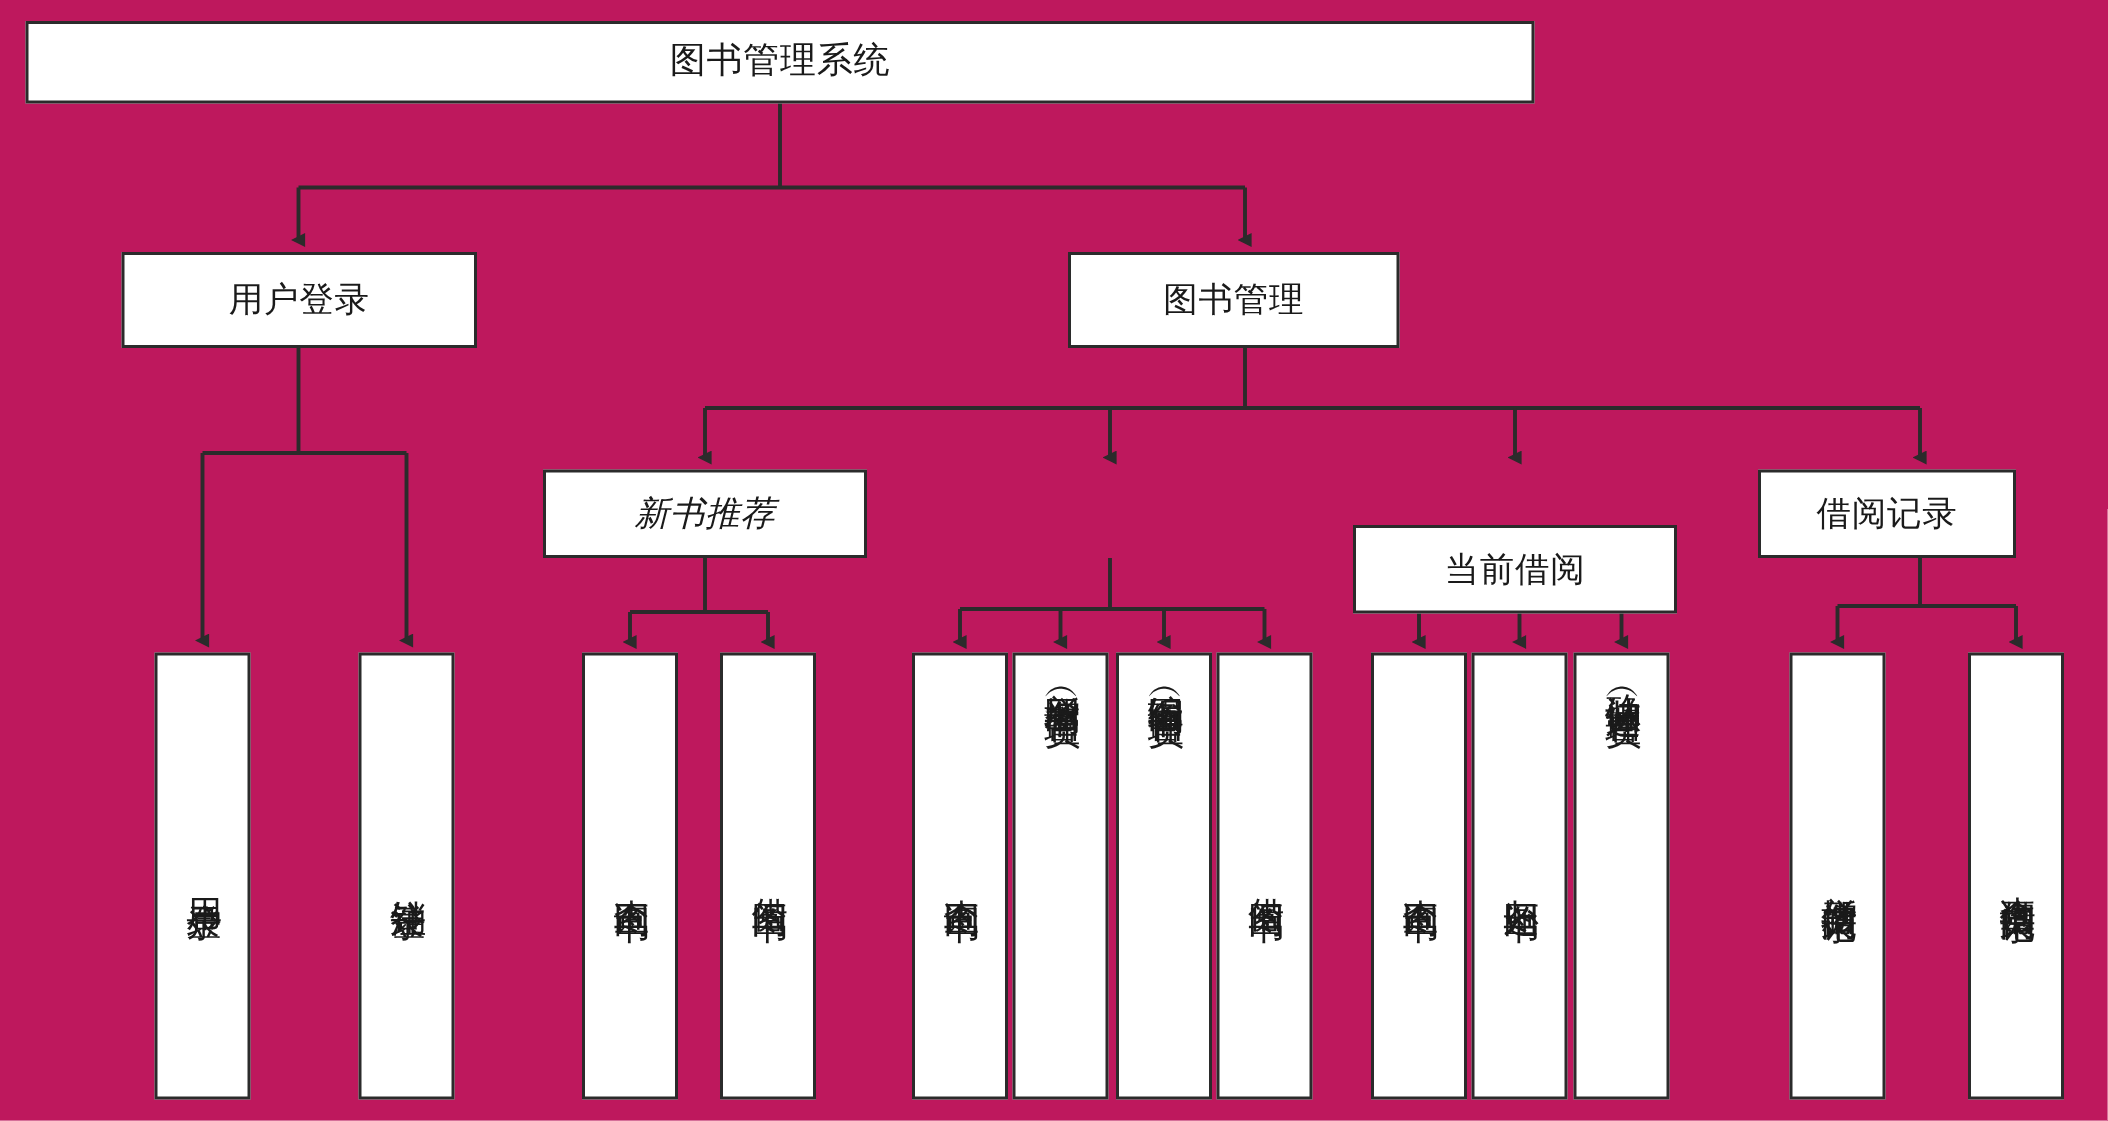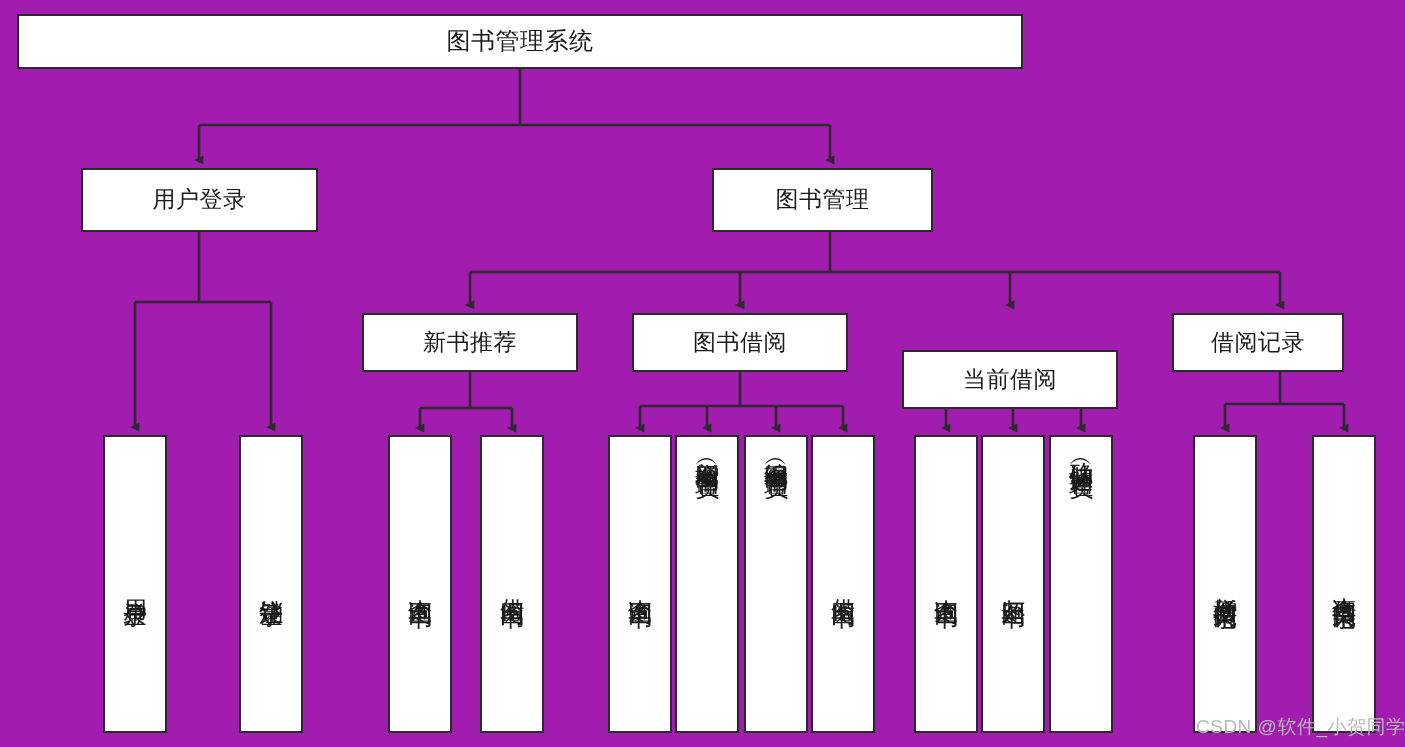--- a/index.html
+++ b/index.html
@@ -10,21 +10,21 @@
   body {
     width: 1405px;
     height: 747px;
     font-family: "Liberation Sans", "DejaVu Sans", sans-serif;
     overflow: hidden;
   }
   #diagram-root {
     position: relative;
     width: 1405px;
     height: 747px;
-    background: #a21caf;
+    background: #be185d;
   }
   svg.edges {
     position: absolute;
     top: 0;
     left: 0;
     width: 1405px;
     height: 747px;
     pointer-events: none;
   }
   .node {
@@ -137,25 +137,22 @@
     <span class="label">图书管理系统</span>
   </div>
 
   <div class="node horizontal" style="left:81px; top:168px; width:237px; height:64px;">
     <span class="label">用户登录</span>
   </div>
   <div class="node horizontal" style="left:712px; top:168px; width:221px; height:64px;">
     <span class="label">图书管理</span>
   </div>
 
-  <div class="node horizontal" style="left:362px; top:313px; width:216px; height:59px;">
+  <div class="node horizontal" style="left:362px; top:313px; width:216px; height:59px;font-style:italic;">
     <span class="label">新书推荐</span>
-  </div>
-  <div class="node horizontal" style="left:632px; top:313px; width:216px; height:59px;">
-    <span class="label">图书借阅</span>
   </div>
   <div class="node horizontal" style="left:902px; top:313px; width:216px; height:59px;margin-top:37px;">
     <span class="label">当前借阅</span>
   </div>
   <div class="node horizontal" style="left:1172px; top:313px; width:172px; height:59px;">
     <span class="label">借阅记录</span>
   </div>
 
   <div class="node vertical centered" style="left:103px; top:435px; width:64px; height:298px;">
     <span class="label">用户登录</span>
@@ -194,15 +191,14 @@
     <span class="label">确认归还（管理员）</span>
   </div>
 
   <div class="node vertical centered" style="left:1193px; top:435px; width:64px; height:298px;">
     <span class="label">新增借阅记录</span>
   </div>
   <div class="node vertical centered" style="left:1312px; top:435px; width:64px; height:298px;">
     <span class="label">查询借阅记录</span>
   </div>
 
-  <div class="watermark">CSDN @软件_小贺同学</div>
 
 </div>
 
 </body></html>

